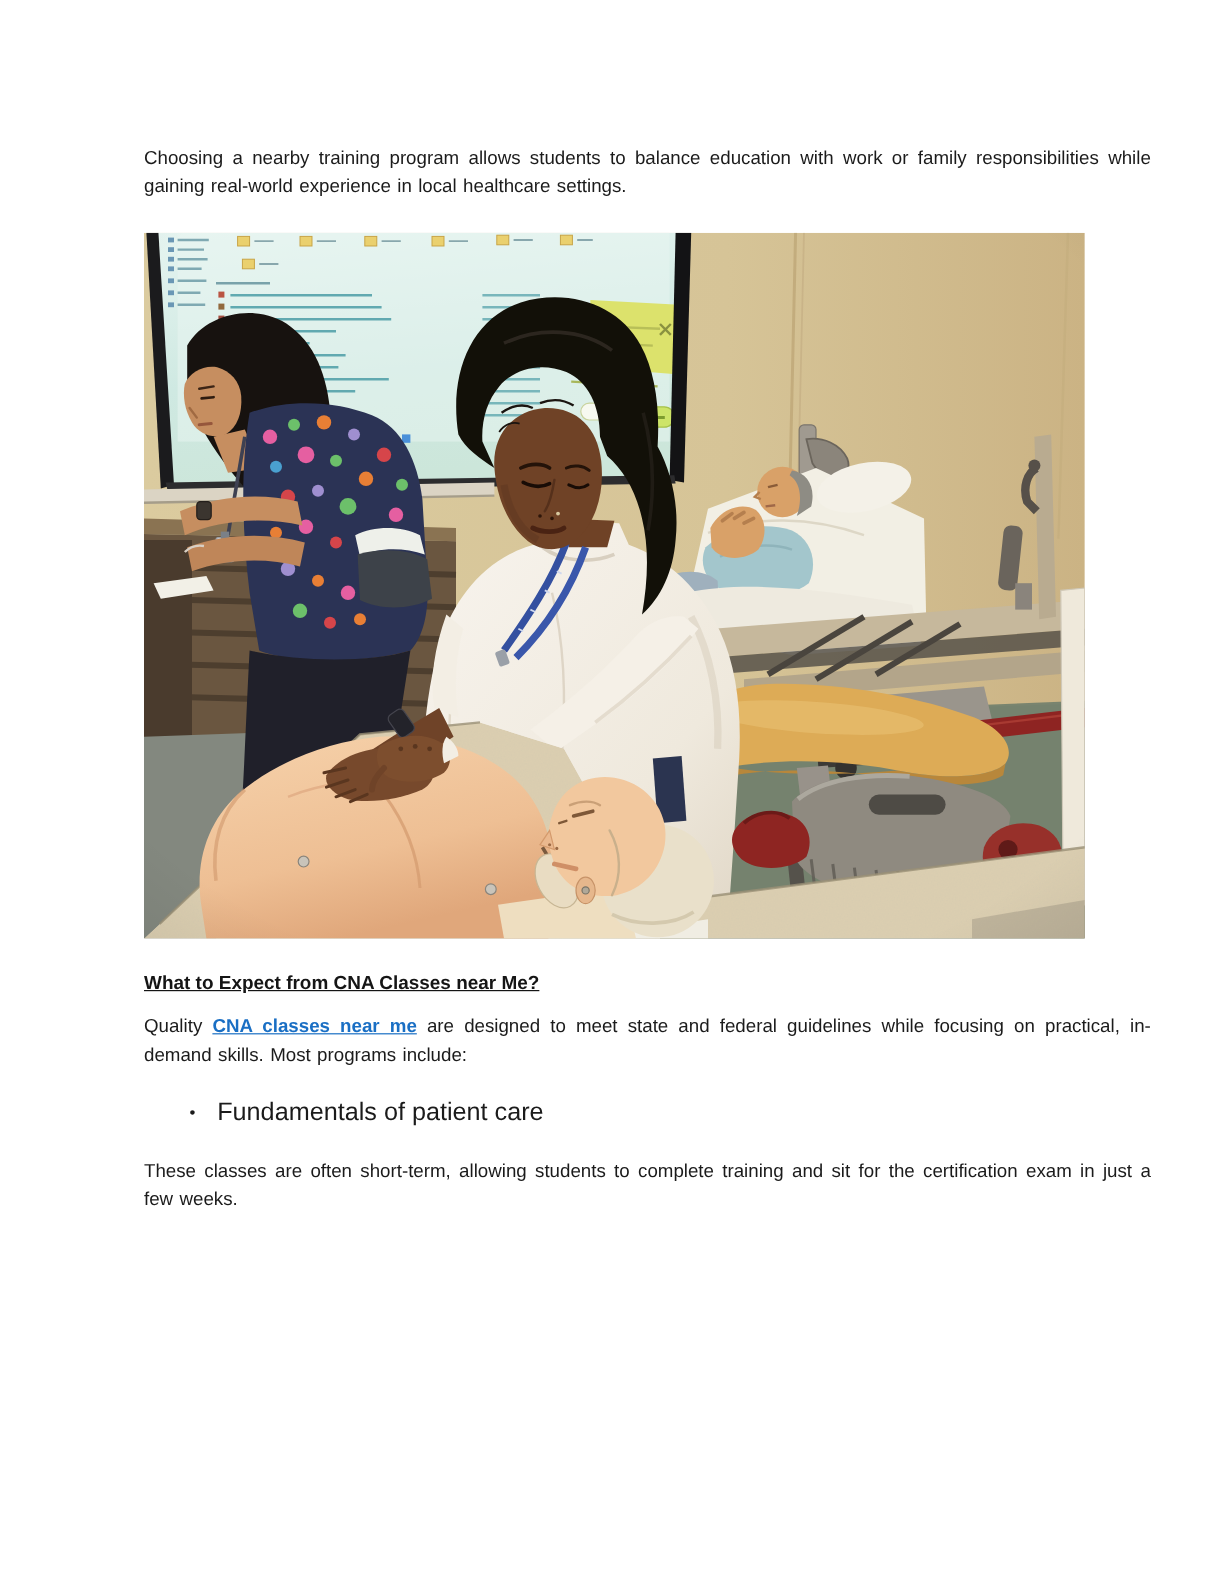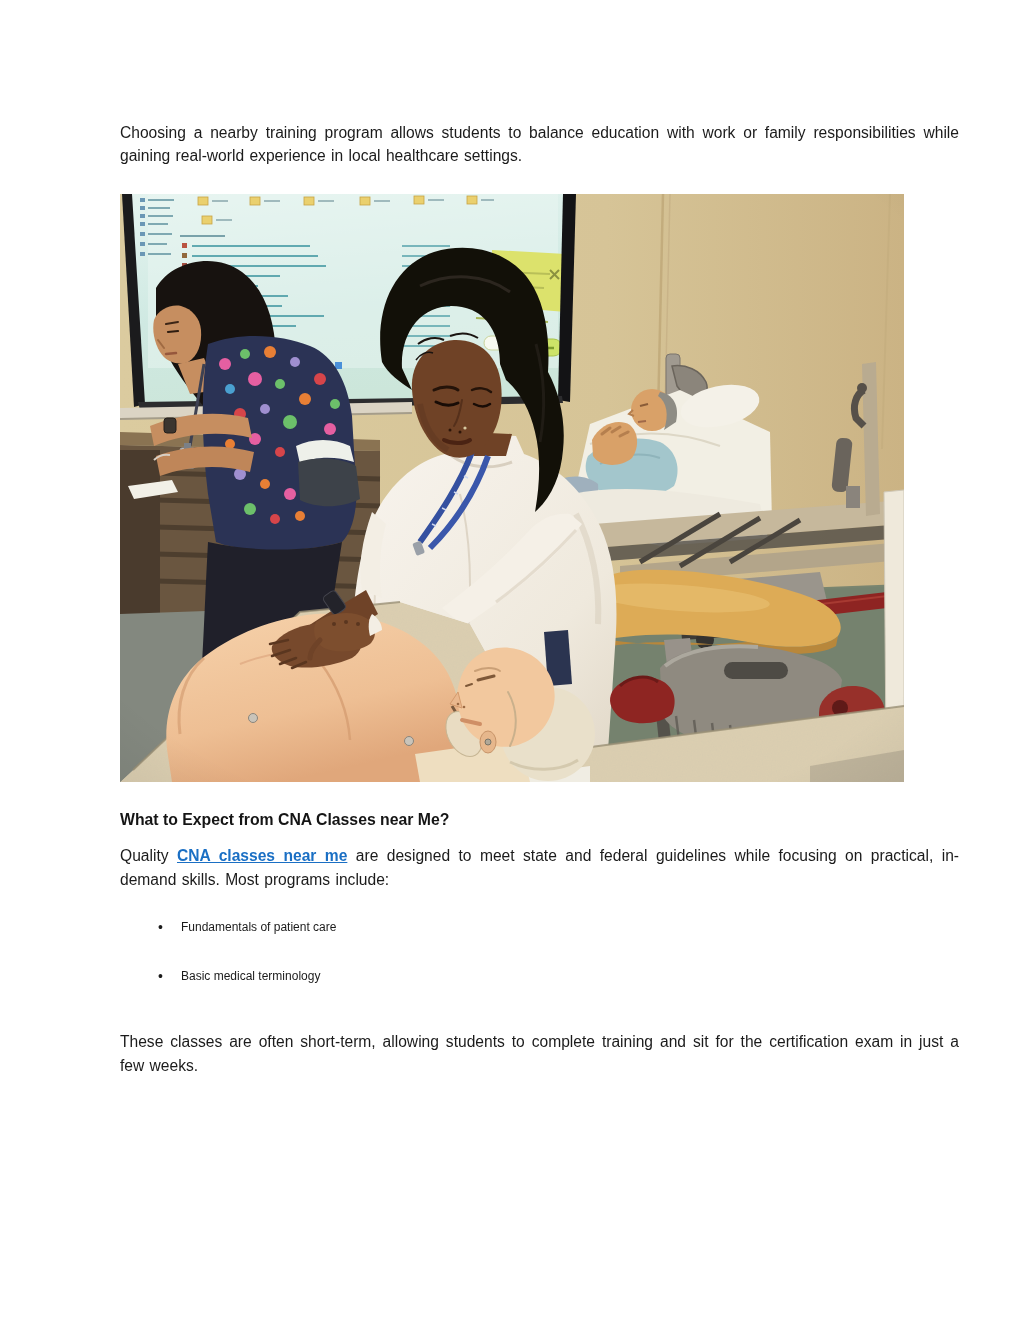--- a/index.html
+++ b/index.html
@@ -4,27 +4,27 @@
 <style>
   html,body{margin:0;padding:0;}
   body{
     width:1024px;height:1325px;position:relative;background:#ffffff;
     font-family:"Liberation Sans",sans-serif;color:#1b1b1b;
   }
   .doc{position:absolute;left:120px;top:0;width:839px;}
   .para{font-size:15.6px;line-height:23.4px;text-align:justify;margin:0;word-spacing:1px;}
   #para1{margin-top:121px;}
   figure{margin:26px 0 0 0;padding:0;line-height:0;}
-  h2.heading{font-size:15.8px;line-height:23.4px;font-weight:700;margin:26px 0 0 0;color:#151515;}
+  h2.heading{font-size:15.8px;line-height:23.4px;font-weight:700;margin:26px 0 0 0;color:#151515;text-decoration:underline;}
   #para2{margin-top:13px;}
   a.doc-link{font-weight:700;text-decoration:underline;cursor:pointer;}
   ul.bullets{margin:24px 0 0 0;padding:0 0 0 36px;list-style:none;}
-  ul.bullets li{font-size:12px;line-height:24.7px;position:relative;padding-left:25px;margin-top:24px;}
+  ul.bullets li{font-size:21px;line-height:24.7px;position:relative;padding-left:25px;}
   ul.bullets li::before{content:"\2022";position:absolute;left:2px;top:0;font-size:14px;}
-  #para3{margin-top:42px;}
+  #para3{margin-top:25px;}
   svg{display:block;}
 </style>
 </head>
 <body>
 
 <div class="doc">
 
   <p class="para" id="para1">Choosing a nearby training program allows students to balance education with work or family responsibilities while gaining real-world experience in local healthcare settings.</p>
 
   <figure>
@@ -452,18 +452,17 @@
       <rect x="0" y="0" width="784" height="588" fill="url(#vign)"></rect>
     </svg>
   </figure>
 
   <h2 class="heading">What to Expect from CNA Classes near Me?</h2>
 
   <p class="para" id="para2"><span>Quality </span><a class="doc-link" style="color: rgb(26, 111, 196);">CNA classes near me</a><span> are designed to meet state and federal guidelines while focusing on practical, in-demand skills. Most programs include:</span></p>
 
   <ul class="bullets">
     <li><span>Fundamentals of patient care</span></li>
-    <li><span>Basic medical terminology</span></li>
   </ul>
 
   <p class="para" id="para3">These classes are often short-term, allowing students to complete training and sit for the certification exam in just a few weeks.</p>
 
 </div>
 
 </body></html>

